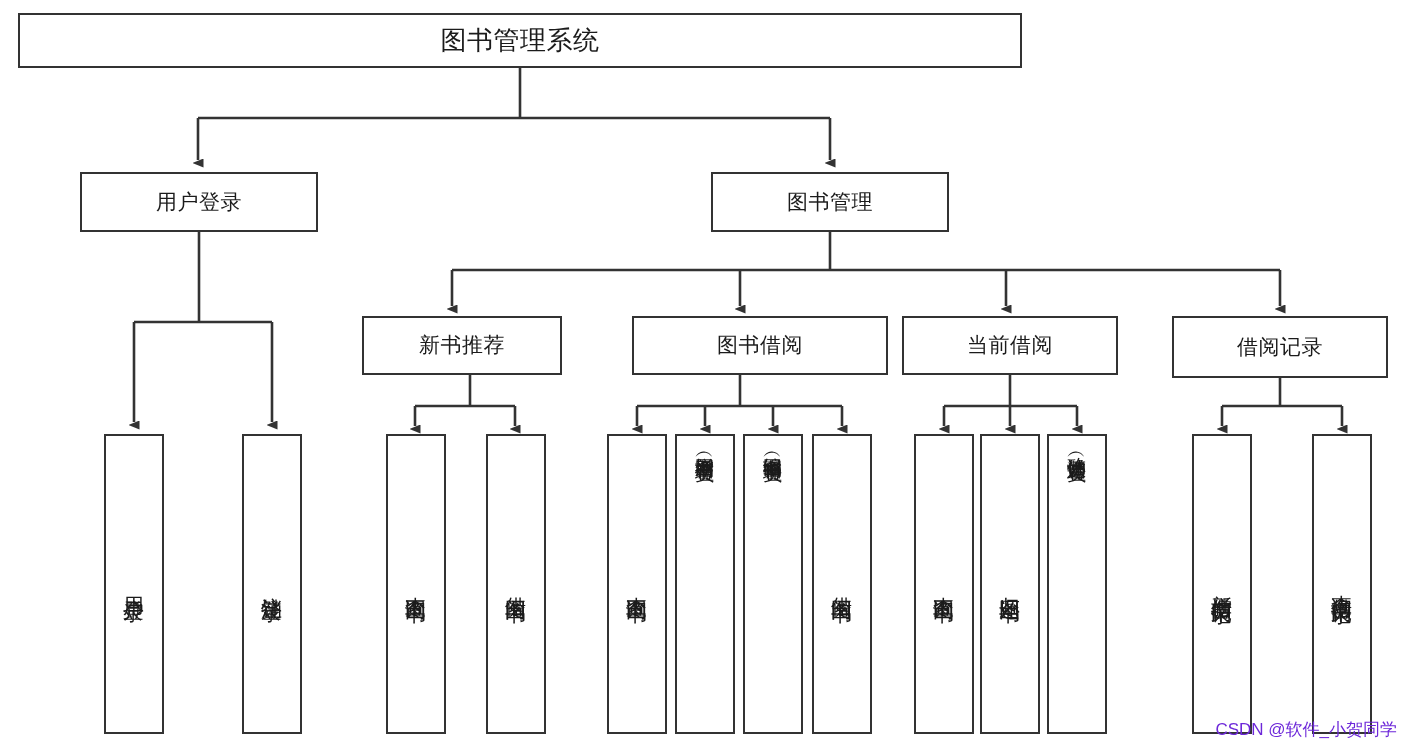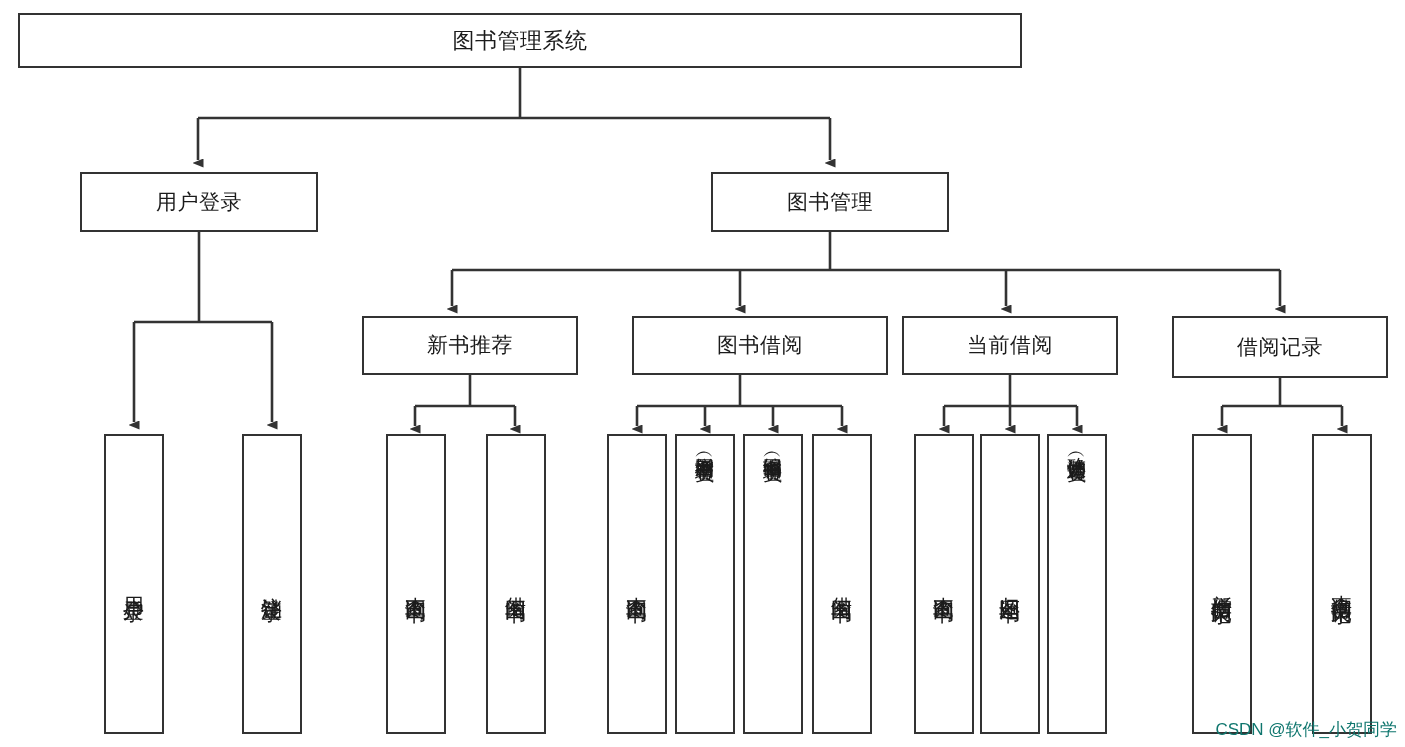--- a/index.html
+++ b/index.html
@@ -40,21 +40,21 @@
     text-align: center;
     line-height: 1.18;
     white-space: pre-wrap;
   }
   
   .node.horiz .label {
     font-size: 21px;
     letter-spacing: 0.5px;
   }
   .node.root .label {
-    font-size: 22px;
+    font-size: 26px;
   }
   
   .node.vert {
     align-items: flex-start;
     justify-content: center;
     padding-top: 6px;
   }
   .node.vert .label {
     writing-mode: vertical-rl;
     text-orientation: upright;
@@ -68,21 +68,21 @@
   }
   .node.vert.narrow .label {
     font-size: 19px;
     letter-spacing: 1px;
   }
   #watermark {
     position: absolute;
     right: 8px;
     bottom: 6px;
     font-size: 17px;
-    color: #0f766e;
+    color: #6d28d9;
     white-space: nowrap;
     user-select: none;
   }
 </style>
 </head>
 <body>
 
 <div id="canvas">
 
   <svg id="wires" viewBox="0 0 1405 747" width="1405" height="747" aria-hidden="true">
@@ -139,21 +139,21 @@
     <span class="label">图书管理系统</span>
   </div>
 
   <div class="node horiz" style="left:80px; top:172px; width:238px; height:60px;">
     <span class="label">用户登录</span>
   </div>
   <div class="node horiz" style="left:711px; top:172px; width:238px; height:60px;">
     <span class="label">图书管理</span>
   </div>
 
-  <div class="node horiz" style="left:362px; top:316px; width:216px; height:59px;">
+  <div class="node horiz" style="left:362px; top:316px; width:200px; height:59px;">
     <span class="label">新书推荐</span>
   </div>
   <div class="node horiz" style="left:632px; top:316px; width:256px; height:59px;">
     <span class="label">图书借阅</span>
   </div>
   <div class="node horiz" style="left:902px; top:316px; width:216px; height:59px;">
     <span class="label">当前借阅</span>
   </div>
   <div class="node horiz" style="left:1172px; top:316px; width:216px; height:62px;">
     <span class="label">借阅记录</span>

